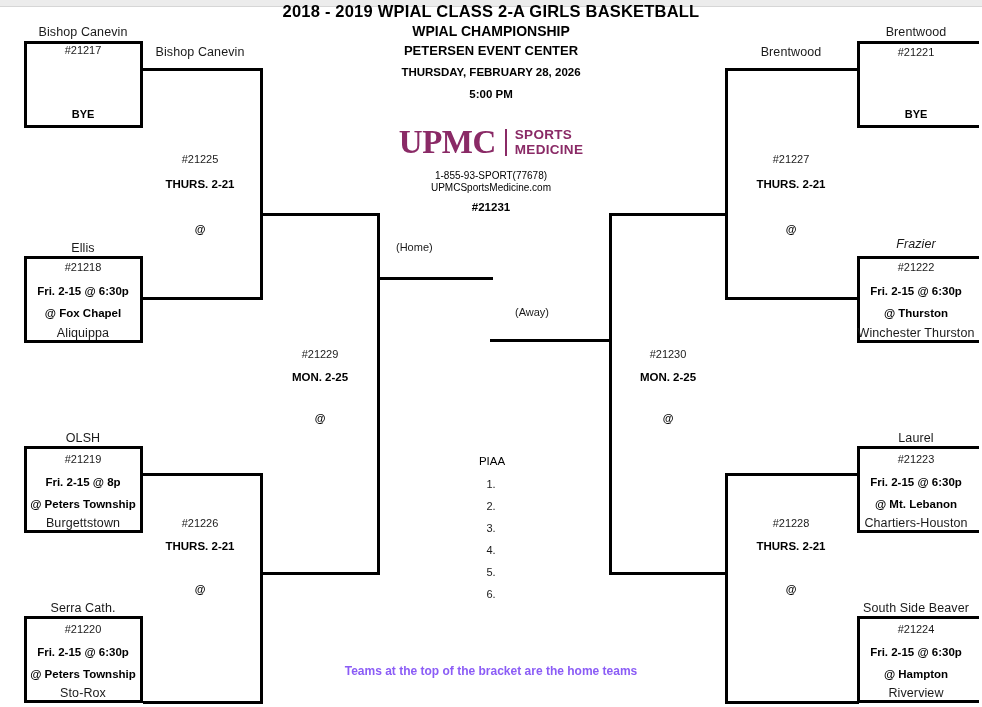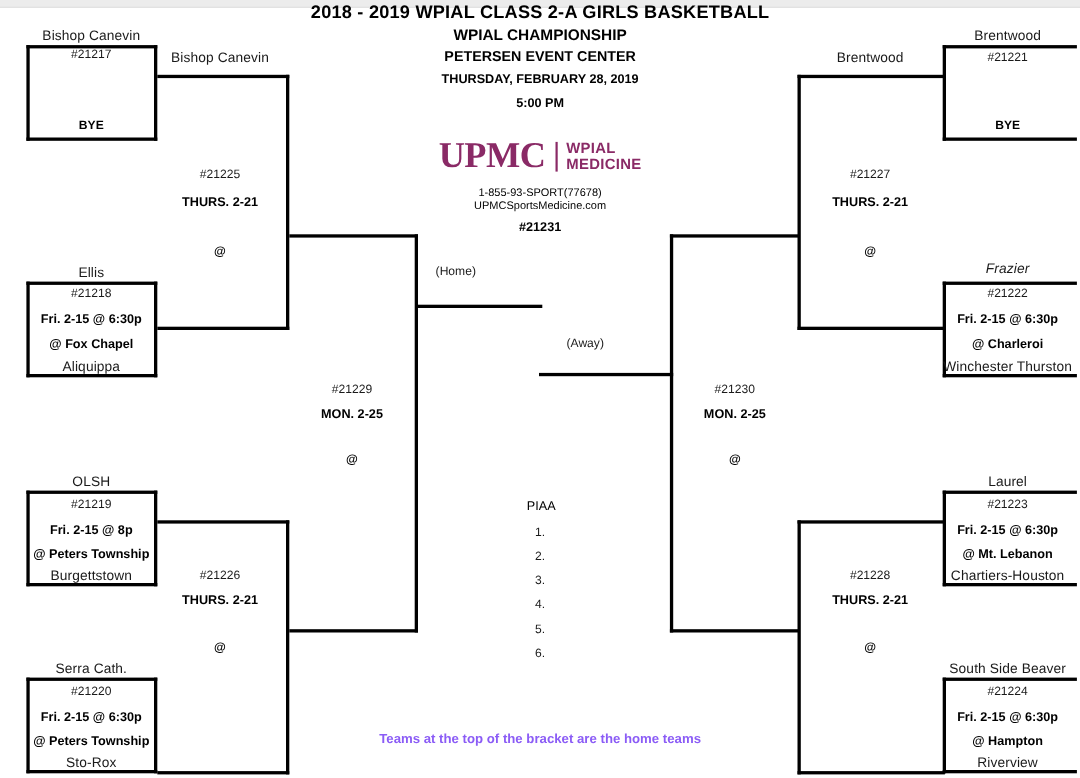--- a/index.html
+++ b/index.html
@@ -140,28 +140,28 @@
 <body>
 
 <div id="root">
 
   <div class="topstrip"></div>
   <div class="topstrip-line"></div>
 
   <div class="hdr hdr-title">2018 - 2019 WPIAL CLASS 2-A GIRLS BASKETBALL</div>
   <div class="hdr hdr-sub2">PETERSEN EVENT CENTER</div>
   <div class="hdr hdr-sub1">WPIAL CHAMPIONSHIP</div>
-  <div class="hdr hdr-sub3">THURSDAY, FEBRUARY 28, 2019</div>
+  <div class="hdr hdr-sub3">THURSDAY, FEBRUARY 28, 2026</div>
   <div class="hdr hdr-sub4">5:00 PM</div>
 
   <div class="logo-wrap">
     <span class="logo-upmc">UPMC</span>
     <span class="logo-bar"></span>
     <span class="logo-sports">
-      <span>WPIAL</span>
+      <span>SPORTS</span>
       <span>MEDICINE</span>
     </span>
   </div>
   <div class="logo-phone">1-855-93-SPORT(77678)</div>
   <div class="logo-site">UPMCSportsMedicine.com</div>
   <div class="final-num">#21231</div>
 
   <div class="teamlabel centered" style="left:83px; top:25px;">Bishop Canevin</div>
   <div class="hline" style="left:24px; top:41px; width:119px;"></div>
   <div class="vline" style="left:24px; top:41px; height:87px;"></div>
@@ -230,21 +230,21 @@
   <div class="hline" style="left:857px; top:125px; width:122px;"></div>
   <div class="gamenum centered" style="left:916px; top:46px;">#21221</div>
   <div class="byetext centered" style="left:916px; top:108px;">BYE</div>
 
   <div class="teamlabel centered" style="left:916px; top:237px;font-style:italic;">Frazier</div>
   <div class="hline" style="left:857px; top:256px; width:122px;"></div>
   <div class="vline" style="left:857px; top:256px; height:87px;"></div>
   <div class="hline" style="left:857px; top:340px; width:122px;"></div>
   <div class="gamenum centered" style="left:916px; top:261px;">#21222</div>
   <div class="gdate centered" style="left:916px; top:285px;">Fri.  2-15 @ 6:30p</div>
-  <div class="gsite centered" style="left:916px; top:307px;">@ Charleroi</div>
+  <div class="gsite centered" style="left:916px; top:307px;">@ Thurston</div>
   <div class="teamlabel centered" style="left:916px; top:326px;">Winchester Thurston</div>
 
   <div class="teamlabel centered" style="left:916px; top:431px;">Laurel</div>
   <div class="hline" style="left:857px; top:446px; width:122px;"></div>
   <div class="vline" style="left:857px; top:446px; height:87px;"></div>
   <div class="hline" style="left:857px; top:530px; width:122px;"></div>
   <div class="gamenum centered" style="left:916px; top:453px;">#21223</div>
   <div class="gdate centered" style="left:916px; top:476px;">Fri.  2-15 @ 6:30p</div>
   <div class="gsite centered" style="left:916px; top:498px;">@ Mt. Lebanon</div>
   <div class="teamlabel centered" style="left:916px; top:516px;">Chartiers-Houston</div>

